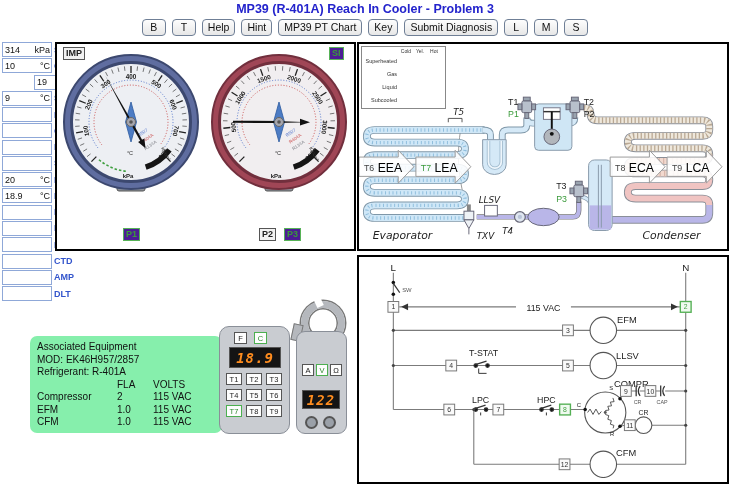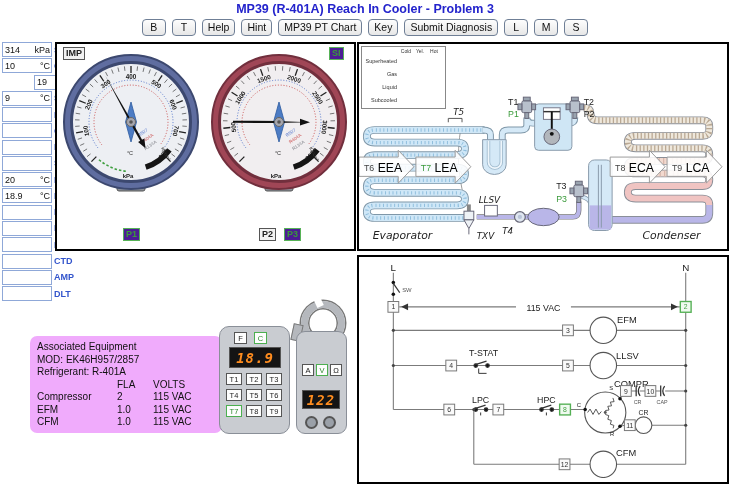--- a/index.html
+++ b/index.html
@@ -16,21 +16,21 @@
   #circuit-panel{left:357px;top:255px;width:368px;height:225px;}
   .tag{position:absolute;font-size:9px;font-weight:bold;border:1px solid #555;background:#f2f2f2;padding:0 2px;color:#222;line-height:11px;}
   .tag.green{border-color:#57b257;color:#3a9a3a;background:#4c1d95;}
   #legend{position:absolute;left:2px;top:2px;width:81px;background:#fff;border:1px solid #888;padding:1px 1px 2px 1px;}
   .lg-head{display:grid;grid-template-columns:36px 14px 14px 14px;font-size:5px;color:#333;text-align:center;}
   .lg-row{display:grid;grid-template-columns:36px 14px 14px 14px;align-items:center;height:13px;}
   .lg-label{font-size:5.5px;color:#333;text-align:right;padding-right:2px;}
   .lg-sw{width:12px;height:11px;}
   .hatch-blue{background:repeating-linear-gradient(90deg,#cfe4f5 0 1.5px,#ffffff 1.5px 3px);}
   .hatch-pink{background:repeating-linear-gradient(90deg,#e9d6cd 0 1.5px,#faf4f0 1.5px 3px);}
-  .eq{position:absolute;left:30px;top:336px;width:172px;height:92px;background:#f0abfc;border-radius:7px;padding:5px 13px 0 7px;font-size:10px;color:#111;line-height:12.5px;}
+  .eq{position:absolute;left:30px;top:336px;width:172px;height:92px;background:#86efac;border-radius:7px;padding:5px 13px 0 7px;font-size:10px;color:#111;line-height:12.5px;}
   .eq-row{display:grid;grid-template-columns:80px 36px auto;}
   #thermo{position:absolute;left:219px;top:326px;width:69px;height:106px;background:#c9ccd1;border:1.5px solid #8a8f98;border-radius:10px;}
   .mini{position:absolute;border:1px solid #555;background:#fdfdfd;font-size:7.5px;display:flex;align-items:center;justify-content:center;color:#222;box-sizing:border-box;}
   .mini.green{border:1.5px solid #4CAF50;color:#2e8b2e;}
   .seg{position:absolute;background:#141414;color:#ff8d1f;font-family:"DejaVu Sans Mono",monospace;font-style:italic;font-weight:bold;display:flex;align-items:center;justify-content:center;border:1px solid #555;font-size:14px;letter-spacing:1px;}
   #meter{position:absolute;left:292px;top:300px;width:56px;height:135px;}
   .clamp{position:absolute;left:9px;top:1px;width:30px;height:30px;border-radius:50%;border:7px solid #b5b8bd;box-shadow:0 0 0 1.5px #777, inset 0 0 0 1.5px #777;}
   .notch{position:absolute;left:23px;top:-3px;width:7px;height:10px;background:#fff;transform:rotate(-25deg);}
   .lever{position:absolute;left:0;top:24px;width:8px;height:15px;background:#b5b8bd;border:1px solid #777;transform:rotate(12deg);}
   .m-body{position:absolute;left:4px;top:31px;width:49px;height:101px;background:#c9ccd1;border:1.5px solid #8a8f98;border-radius:9px;}

